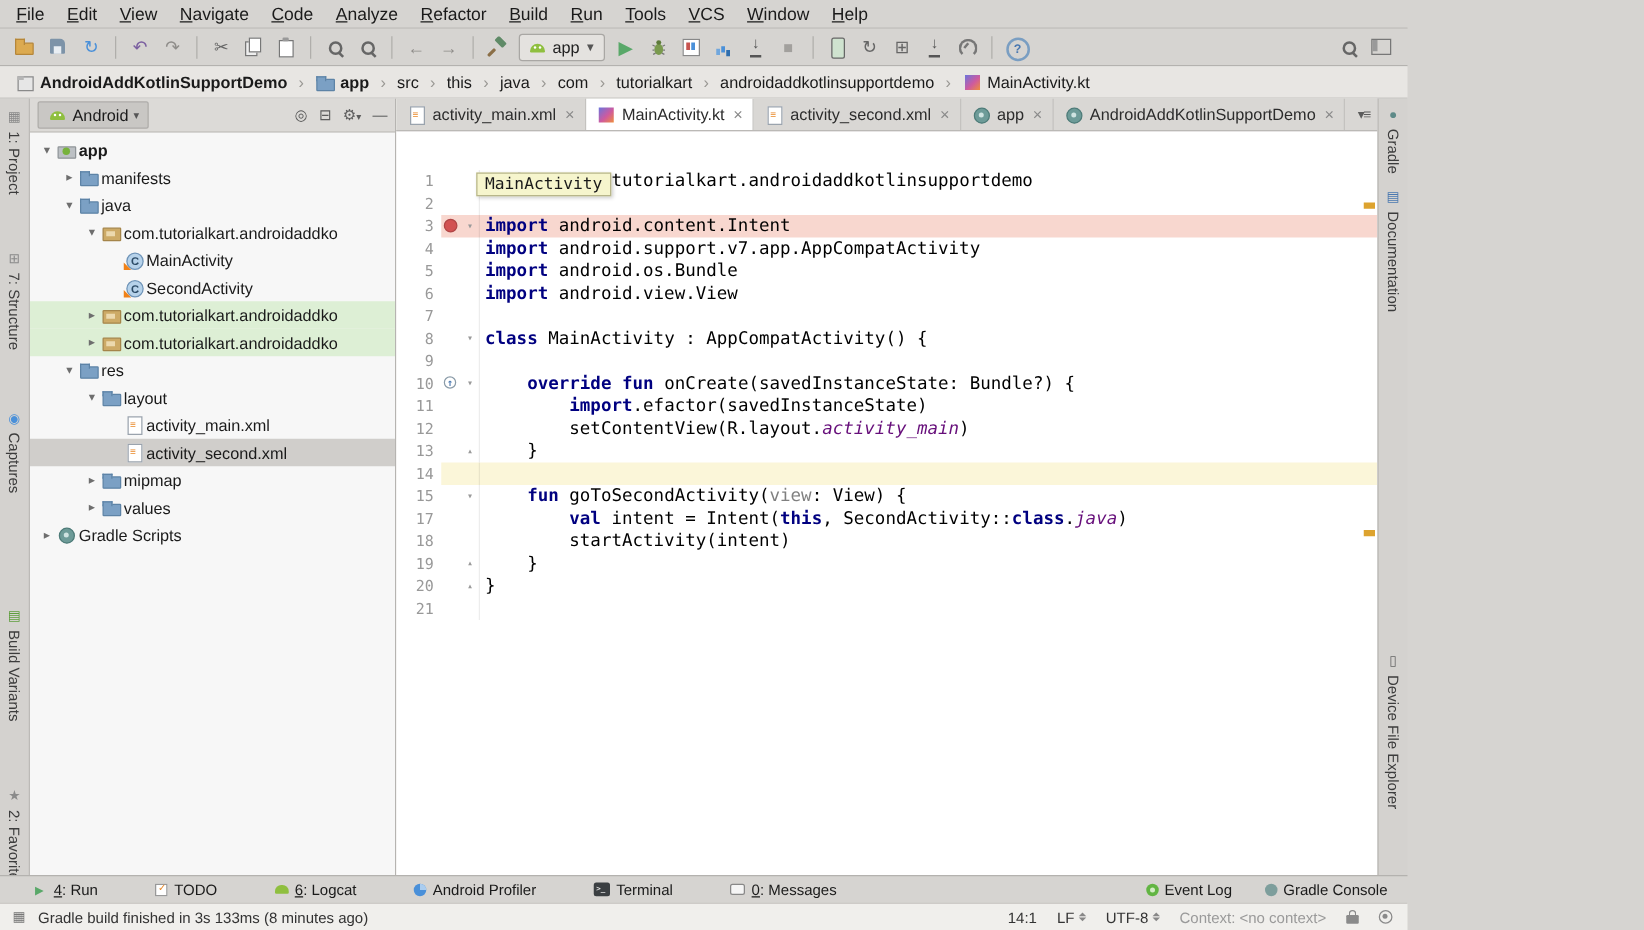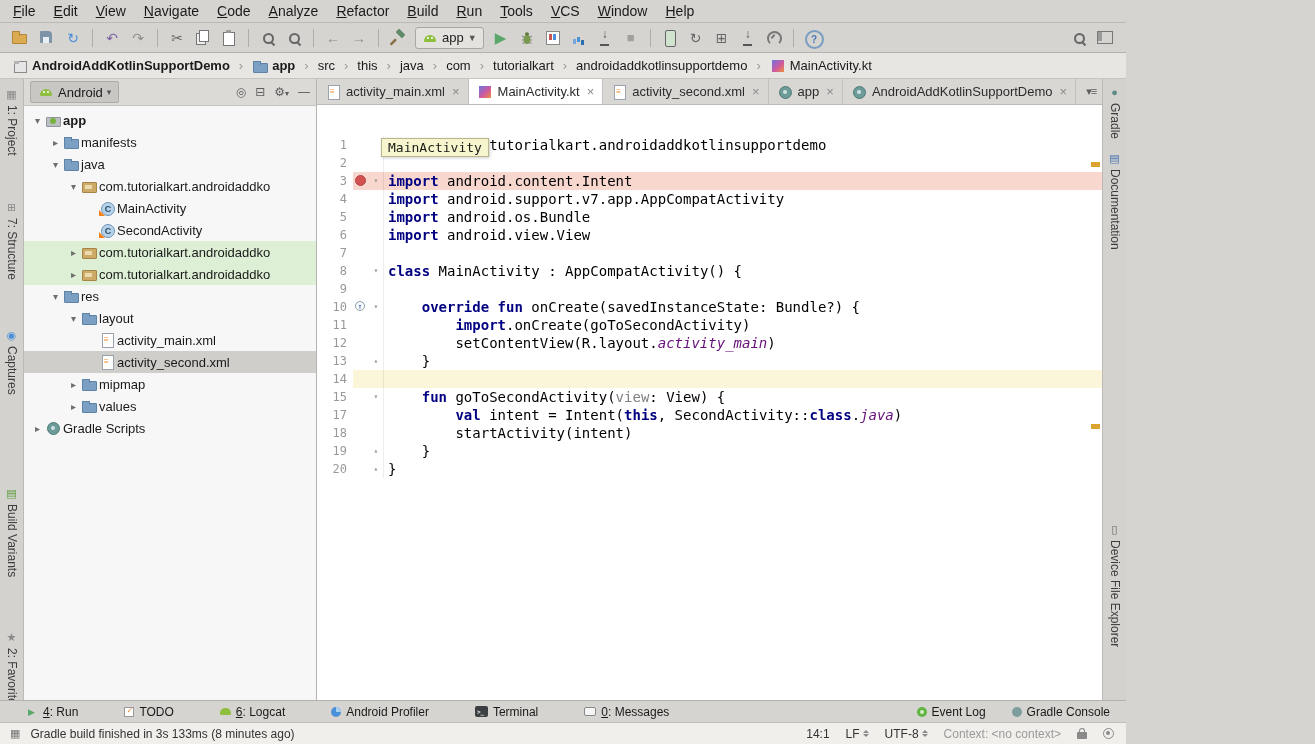--- a/index.html
+++ b/index.html
@@ -445,29 +445,30 @@
           <div class="code-line"><span class="ln">1</span><span class="line-body"><span class="gut"></span><span class="fold"></span><span class="code-text"><span class="tok-kw">package</span><span class="tok-pl"> com.tutorialkart.androidaddkotlinsupportdemo</span></span></span></div>
           <div class="code-line"><span class="ln">2</span><span class="line-body"><span class="gut"></span><span class="fold"></span><span class="code-text"></span></span></div>
           <div class="code-line hl-breakpoint"><span class="ln">3</span><span class="line-body"><span class="gut"><i class="bp"></i></span><span class="fold">▾</span><span class="code-text"><span class="tok-kw">import</span><span class="tok-pl"> android.content.Intent</span></span></span></div>
           <div class="code-line"><span class="ln">4</span><span class="line-body"><span class="gut"></span><span class="fold"></span><span class="code-text"><span class="tok-kw">import</span><span class="tok-pl"> android.support.v7.app.AppCompatActivity</span></span></span></div>
           <div class="code-line"><span class="ln">5</span><span class="line-body"><span class="gut"></span><span class="fold"></span><span class="code-text"><span class="tok-kw">import</span><span class="tok-pl"> android.os.Bundle</span></span></span></div>
           <div class="code-line"><span class="ln">6</span><span class="line-body"><span class="gut"></span><span class="fold"></span><span class="code-text"><span class="tok-kw">import</span><span class="tok-pl"> android.view.View</span></span></span></div>
           <div class="code-line"><span class="ln">7</span><span class="line-body"><span class="gut"></span><span class="fold"></span><span class="code-text"></span></span></div>
           <div class="code-line"><span class="ln">8</span><span class="line-body"><span class="gut"></span><span class="fold">▾</span><span class="code-text"><span class="tok-kw">class</span><span class="tok-pl"> MainActivity : AppCompatActivity() {</span></span></span></div>
           <div class="code-line"><span class="ln">9</span><span class="line-body"><span class="gut"></span><span class="fold"></span><span class="code-text"></span></span></div>
           <div class="code-line"><span class="ln">10</span><span class="line-body"><span class="gut"><i class="ovr">↑</i></span><span class="fold">▾</span><span class="code-text"><span class="tok-pl">    </span><span class="tok-kw">override</span><span class="tok-pl"> </span><span class="tok-kw">fun</span><span class="tok-pl"> onCreate(savedInstanceState: Bundle?) {</span></span></span></div>
-          <div class="code-line"><span class="ln">11</span><span class="line-body"><span class="gut"></span><span class="fold"></span><span class="code-text"><span class="tok-pl">        </span><span class="tok-kw">import</span><span class="tok-pl">.onCreate(goToSecondActivity)</span></span></span></div>
+          <div class="code-line"><span class="ln">11</span><span class="line-body"><span class="gut"></span><span class="fold"></span><span class="code-text"><span class="tok-pl">        </span><span class="tok-kw">import</span><span class="tok-pl">.efactor(savedInstanceState)</span></span></span></div>
           <div class="code-line"><span class="ln">12</span><span class="line-body"><span class="gut"></span><span class="fold"></span><span class="code-text"><span class="tok-pl">        setContentView(R.layout.</span><span class="tok-fld">activity_main</span><span class="tok-pl">)</span></span></span></div>
           <div class="code-line"><span class="ln">13</span><span class="line-body"><span class="gut"></span><span class="fold">▴</span><span class="code-text"><span class="tok-pl">    }</span></span></span></div>
           <div class="code-line hl-caret"><span class="ln">14</span><span class="line-body"><span class="gut"></span><span class="fold"></span><span class="code-text"></span></span></div>
           <div class="code-line"><span class="ln">15</span><span class="line-body"><span class="gut"></span><span class="fold">▾</span><span class="code-text"><span class="tok-pl">    </span><span class="tok-kw">fun</span><span class="tok-pl"> goToSecondActivity(</span><span class="tok-prm">view</span><span class="tok-pl">: View) {</span></span></span></div>
           <div class="code-line"><span class="ln">17</span><span class="line-body"><span class="gut"></span><span class="fold"></span><span class="code-text"><span class="tok-pl">        </span><span class="tok-kw">val</span><span class="tok-pl"> intent = Intent(</span><span class="tok-kw">this</span><span class="tok-pl">, SecondActivity::</span><span class="tok-kw">class</span><span class="tok-pl">.</span><span class="tok-fld">java</span><span class="tok-pl">)</span></span></span></div>
           <div class="code-line"><span class="ln">18</span><span class="line-body"><span class="gut"></span><span class="fold"></span><span class="code-text"><span class="tok-pl">        startActivity(intent)</span></span></span></div>
           <div class="code-line"><span class="ln">19</span><span class="line-body"><span class="gut"></span><span class="fold">▴</span><span class="code-text"><span class="tok-pl">    }</span></span></span></div>
           <div class="code-line"><span class="ln">20</span><span class="line-body"><span class="gut"></span><span class="fold">▴</span><span class="code-text"><span class="tok-pl">}</span></span></span></div>
+          <div class="code-line"><span class="ln">21</span><span class="line-body"><span class="gut"></span><span class="fold"></span><span class="code-text"></span></span></div>
         </div>
       <div class="stripe-mark m1"></div>
       <div class="stripe-mark m2"></div>
     </div>
   </div>
 
   <div class="right-stripe">
       <div class="stripe-item">
         <span class="sic sic-gradle"></span>
         <span class="stripe-text">Gradle</span>

